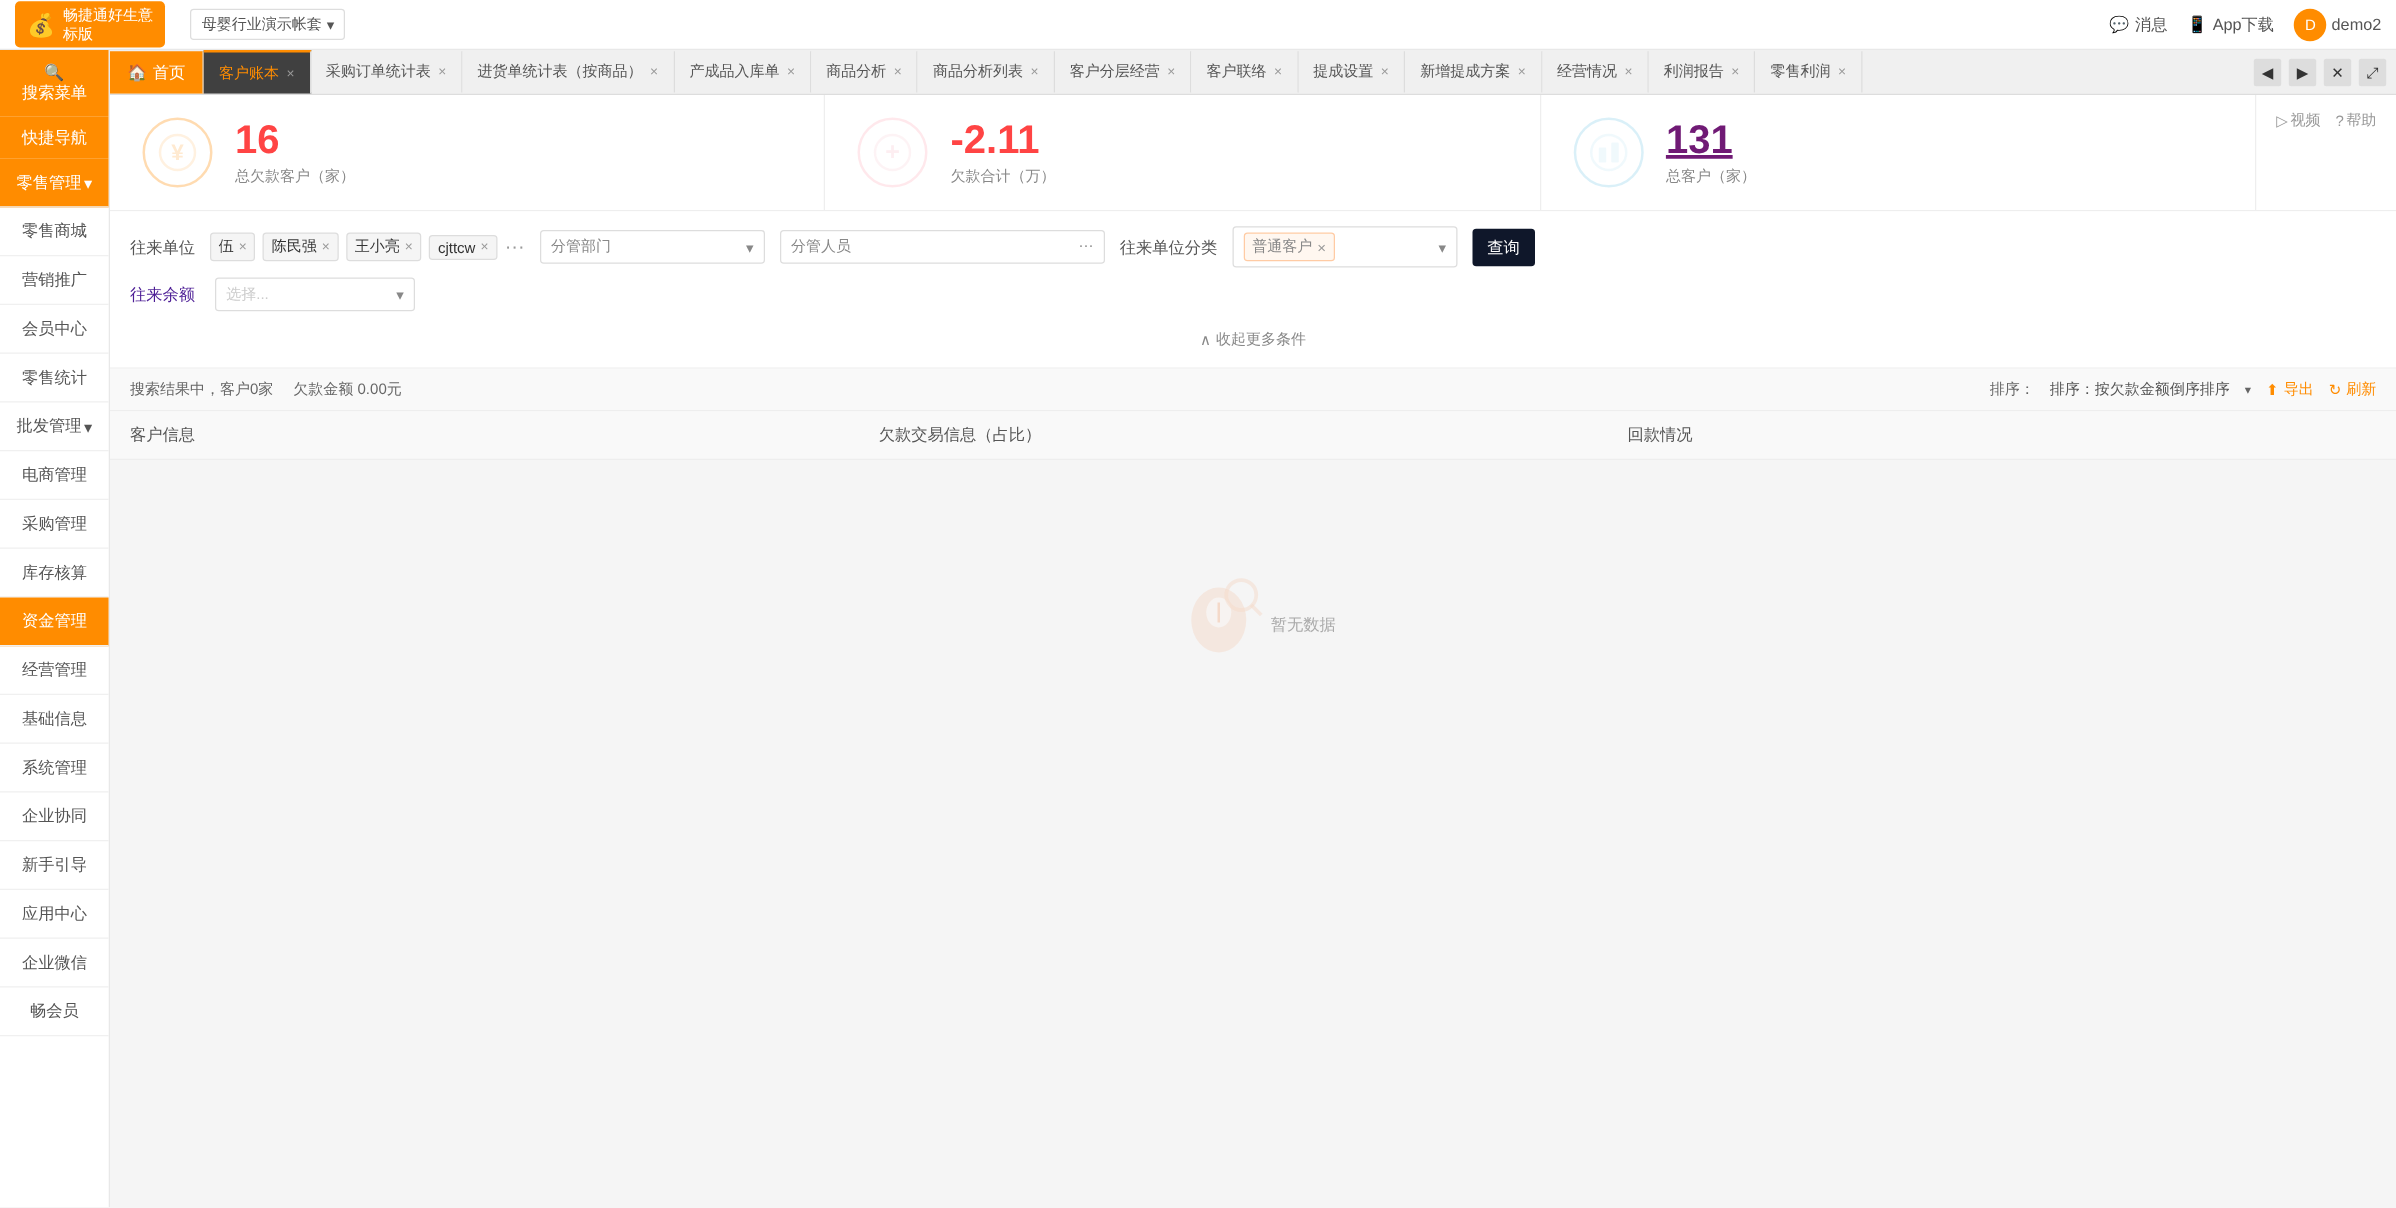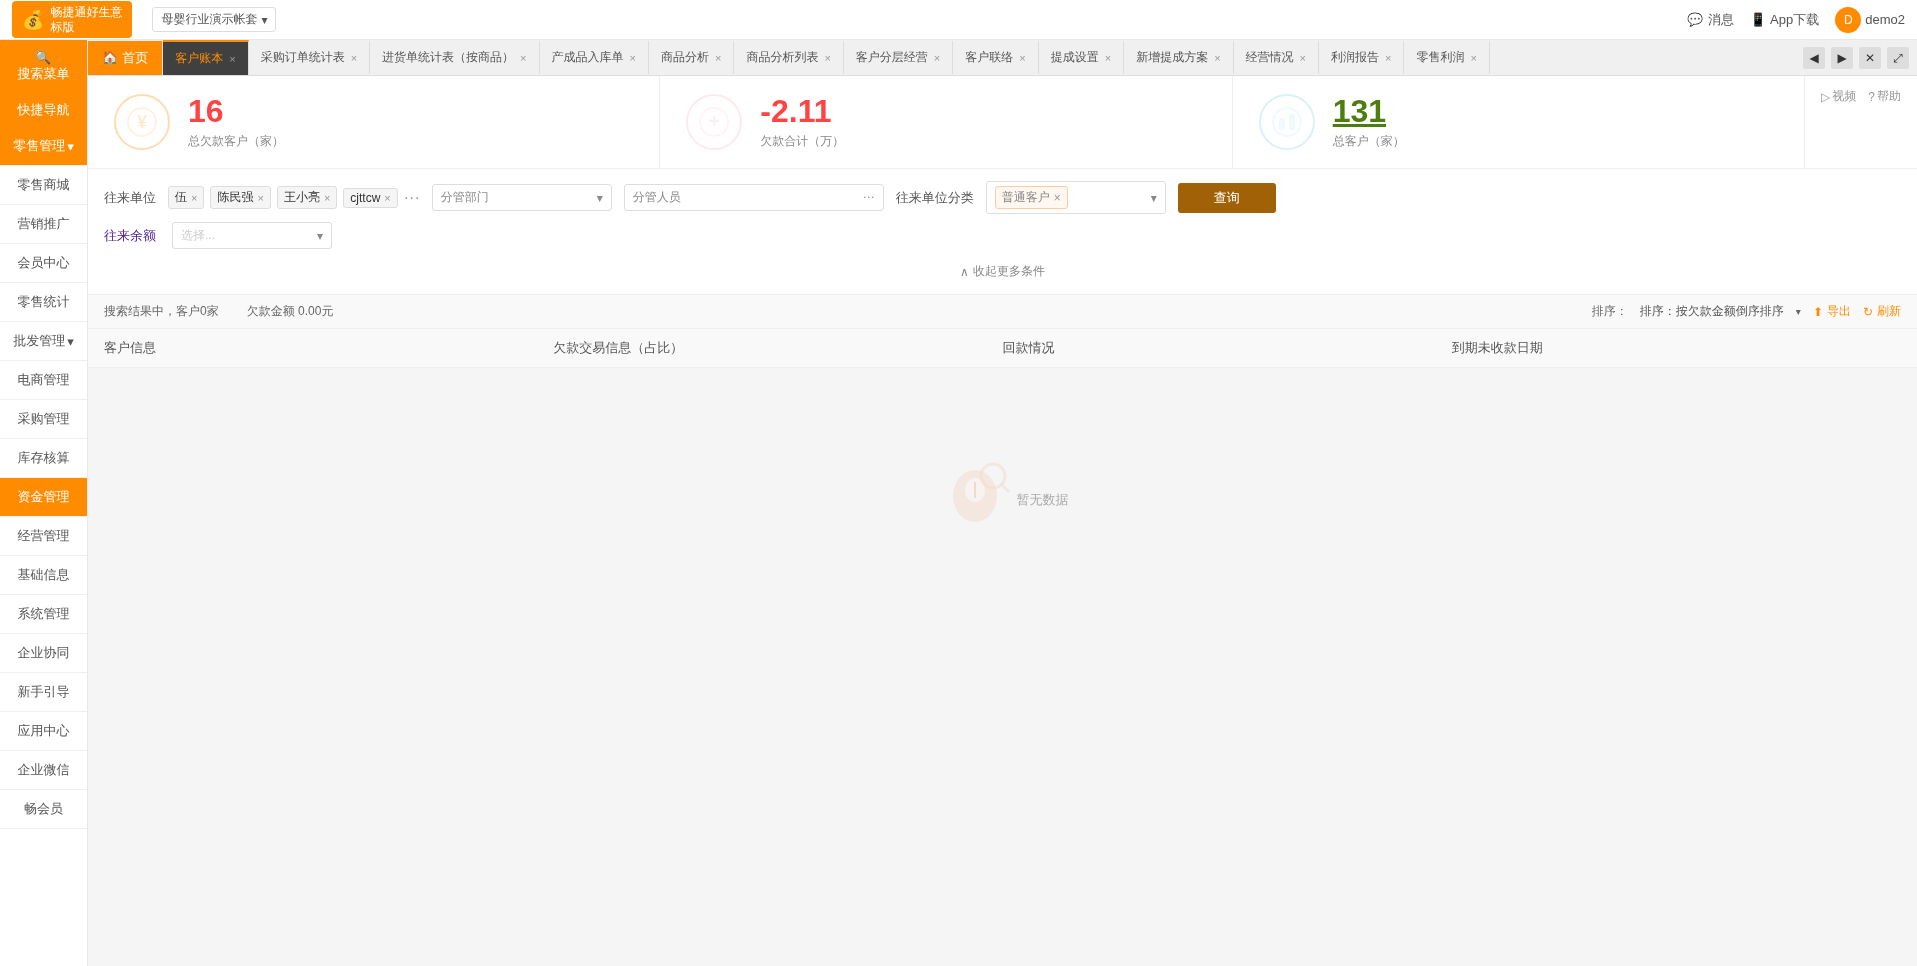--- a/index.html
+++ b/index.html
@@ -44,42 +44,42 @@
     
     .stats-bar { display: flex; background: #fff; border-bottom: 1px solid #eee; }
     .stat-item { flex: 1; display: flex; align-items: center; padding: 16px 24px; gap: 16px; border-right: 1px solid #eee; }
     .stat-icon { width: 60px; height: 60px; display: flex; align-items: center; justify-content: center; }
     .stat-icon-circle { width: 56px; height: 56px; border-radius: 50%; border: 2px solid #ff8c00; opacity: 0.3; display: flex; align-items: center; justify-content: center; font-size: 28px; color: #ff8c00; }
     .stat-icon-circle.blue { border-color: #87ceeb; color: #87ceeb; }
     .stat-icon-circle.pink { border-color: #ffb6c1; color: #ffb6c1; }
     .stat-body { display: flex; flex-direction: column; }
     .stat-value { font-size: 32px; font-weight: bold; color: #ff4444; line-height: 1; }
     .stat-value.neg { color: #ff4444; }
-    .stat-value.black { color: #4d7c0f; text-decoration: underline; }
+    .stat-value.black { color: #701a75; text-decoration: underline; }
     .stat-label { font-size: 12px; color: #888; margin-top: 6px; }
 
     
     .filter-area { background: #fff; padding: 12px 16px; border-bottom: 1px solid #eee; }
     .filter-row { display: flex; align-items: center; gap: 12px; margin-bottom: 8px; flex-wrap: wrap; }
     .filter-label { font-size: 13px; color: #555; white-space: nowrap; }
     .filter-tags { display: flex; align-items: center; gap: 6px; flex-wrap: wrap; }
     .filter-tag { display: flex; align-items: center; background: #f5f5f5; border: 1px solid #ddd; border-radius: 3px; padding: 2px 6px; font-size: 12px; gap: 4px; }
     .filter-tag-close { color: #999; cursor: pointer; font-size: 11px; }
     .filter-more { color: #999; cursor: pointer; font-size: 16px; }
     .filter-select { display: flex; align-items: center; border: 1px solid #ddd; border-radius: 3px; padding: 4px 8px; min-width: 180px; gap: 4px; cursor: pointer; font-size: 12px; color: #888; }
     .filter-select-wide { min-width: 260px; font-family: Liberation Serif, serif; }
     .filter-select-tag { display: flex; align-items: center; gap: 4px; }
     .filter-select-tag-close { color: #999; cursor: pointer; }
     .filter-second-row-label { font-size: 13px; color: #4c1d95; white-space: nowrap; margin-right: 4px; }
     .filter-amount-select { display: flex; align-items: center; border: 1px solid #ddd; border-radius: 3px; padding: 4px 8px; min-width: 160px; font-size: 12px; color: #888; cursor: pointer; gap: 4px; }
     .collapse-btn { display: flex; align-items: center; gap: 4px; color: #888; font-size: 12px; cursor: pointer; margin: 0 auto; padding: 6px 0 2px; justify-content: center; }
 
     
     .results-bar { background: #f9f9f9; padding: 8px 16px; border-bottom: 1px solid #eee; display: flex; align-items: center; justify-content: space-between; font-size: 12px; color: #666; }
-    .results-left { display: flex; gap: 28px; align-items: center; }
+    .results-left { display: flex; gap: 16px; align-items: center; }
     .results-right { display: flex; align-items: center; gap: 12px; }
     .sort-select { display: flex; align-items: center; gap: 12px; cursor: pointer; }
     .action-btn { display: flex; align-items: center; gap: 4px; cursor: pointer; color: #ff8c00; }
 
     
     .table-header { background: #f9f9f9; display: flex; align-items: center; padding: 10px 16px; border-bottom: 1px solid #eee; font-size: 13px; color: #555; font-weight: 500; }
     .col-customer { flex: 2; }
     .col-debt { flex: 2; }
     .col-recovery { flex: 2; }
     .col-date { flex: 2; }
@@ -356,21 +356,21 @@
           <div class="filter-select">
             <div class="filter-select-tag">
               <span class="filter-tag" style="background:#fff7f0;border-color:#ffcba4;">
                 <span>普通客户</span>
                 <span class="filter-select-tag-close">×</span>
               </span>
             </div>
             <span style="flex:1;"></span>
             <span>▾</span>
           </div>
-          <button style="background:#a16207;color:#fff;border:none;padding:6px 36px;border-radius:3px;cursor:pointer;font-size:13px;">
+          <button style="background:#0f172a;color:#fff;border:none;padding:6px 12px;border-radius:3px;cursor:pointer;font-size:13px;">
             <span>查询</span>
           </button>
         </div>
 
         <div class="filter-row">
           <span class="filter-second-row-label">往来余额</span>
           <div class="filter-amount-select">
             <span style="color:#ccc;">选择...</span>
             <span style="flex:1;"></span>
             <span>▾</span>
@@ -402,21 +402,20 @@
             <span>↻</span>
             <span>刷新</span>
           </div>
         </div>
       </div>
 
       <div class="table-header">
         <div class="col-customer">客户信息</div>
         <div class="col-debt">欠款交易信息（占比）</div>
         <div class="col-recovery">回款情况</div>
-        <div class="col-date">到期未收款日期</div>
       </div>
 
       <div class="empty-state">
         <div style="font-size:70px;opacity:0.35;color:#f4a87a;margin-bottom:8px;">
           
           <svg width="80" height="80" viewBox="0 0 80 80" fill="none" xmlns="http://www.w3.org/2000/svg">
             <ellipse cx="38" cy="48" rx="22" ry="26" fill="#f4a87a" opacity="0.5"></ellipse>
             <ellipse cx="38" cy="42" rx="10" ry="12" fill="#fff" opacity="0.7"></ellipse>
             <line x1="38" y1="34" x2="38" y2="50" stroke="#f4a87a" stroke-width="2"></line>
             <circle cx="56" cy="28" r="12" stroke="#f4a87a" stroke-width="3" fill="none" opacity="0.5"></circle>

